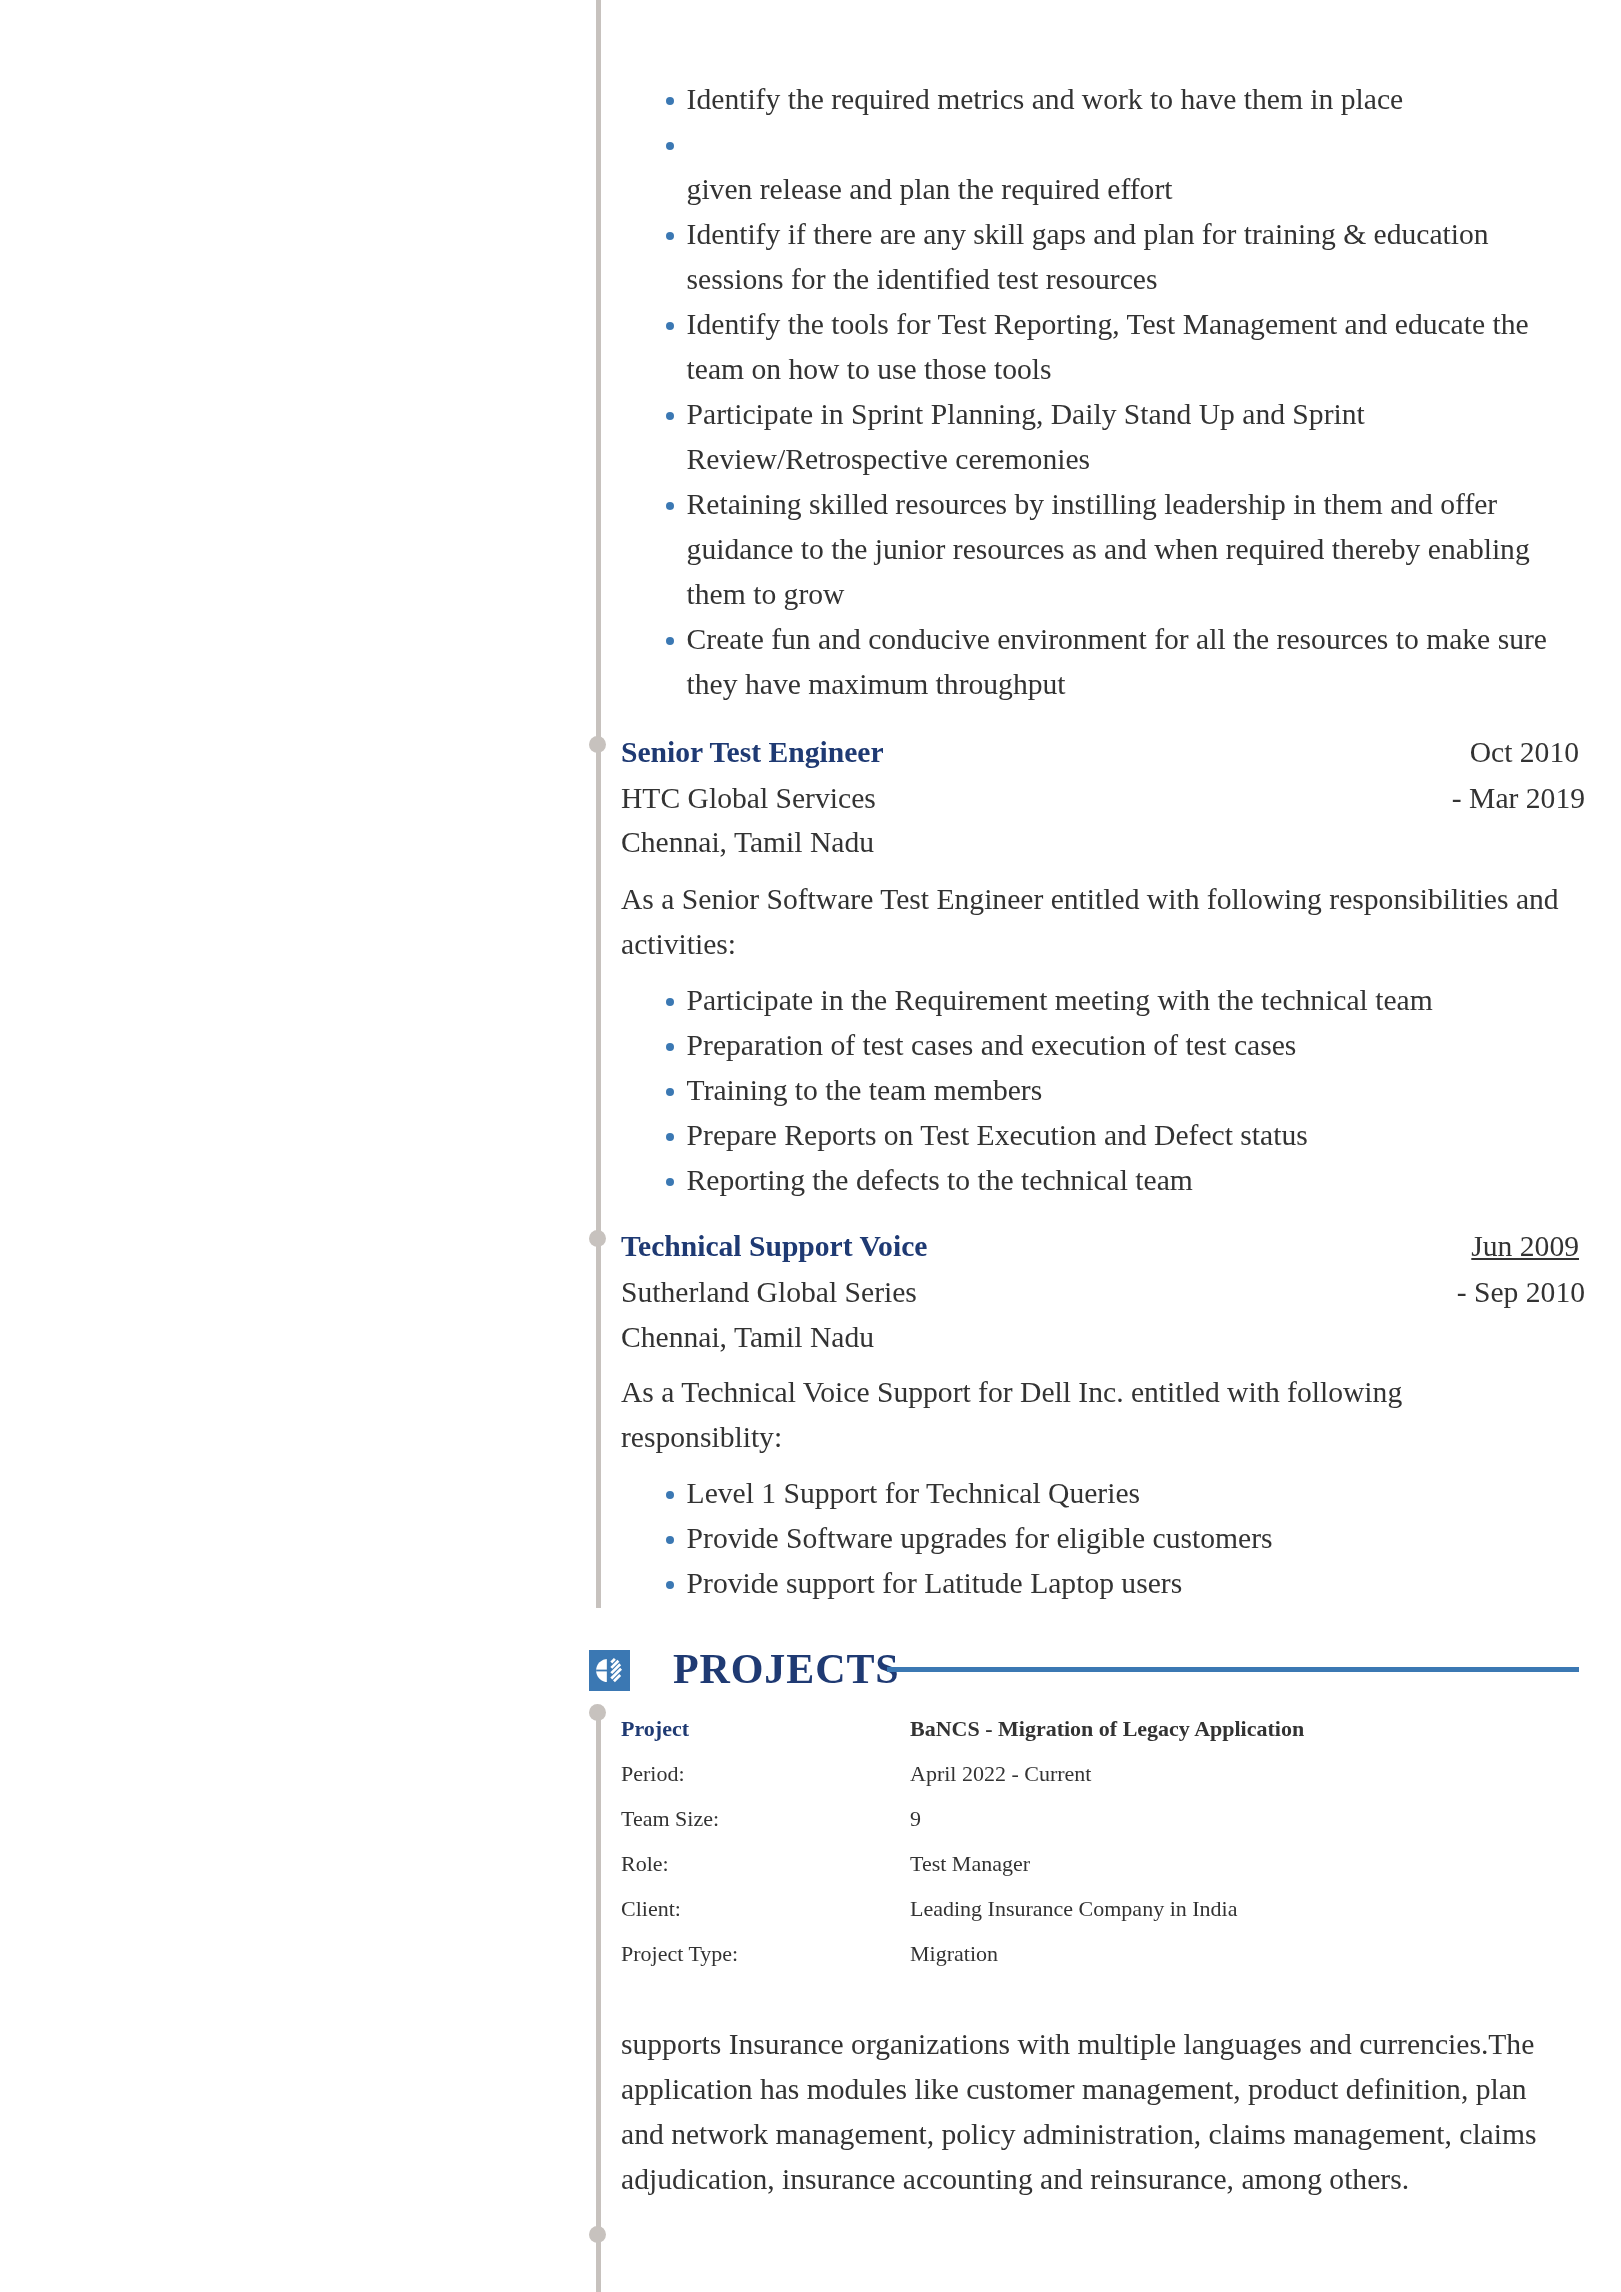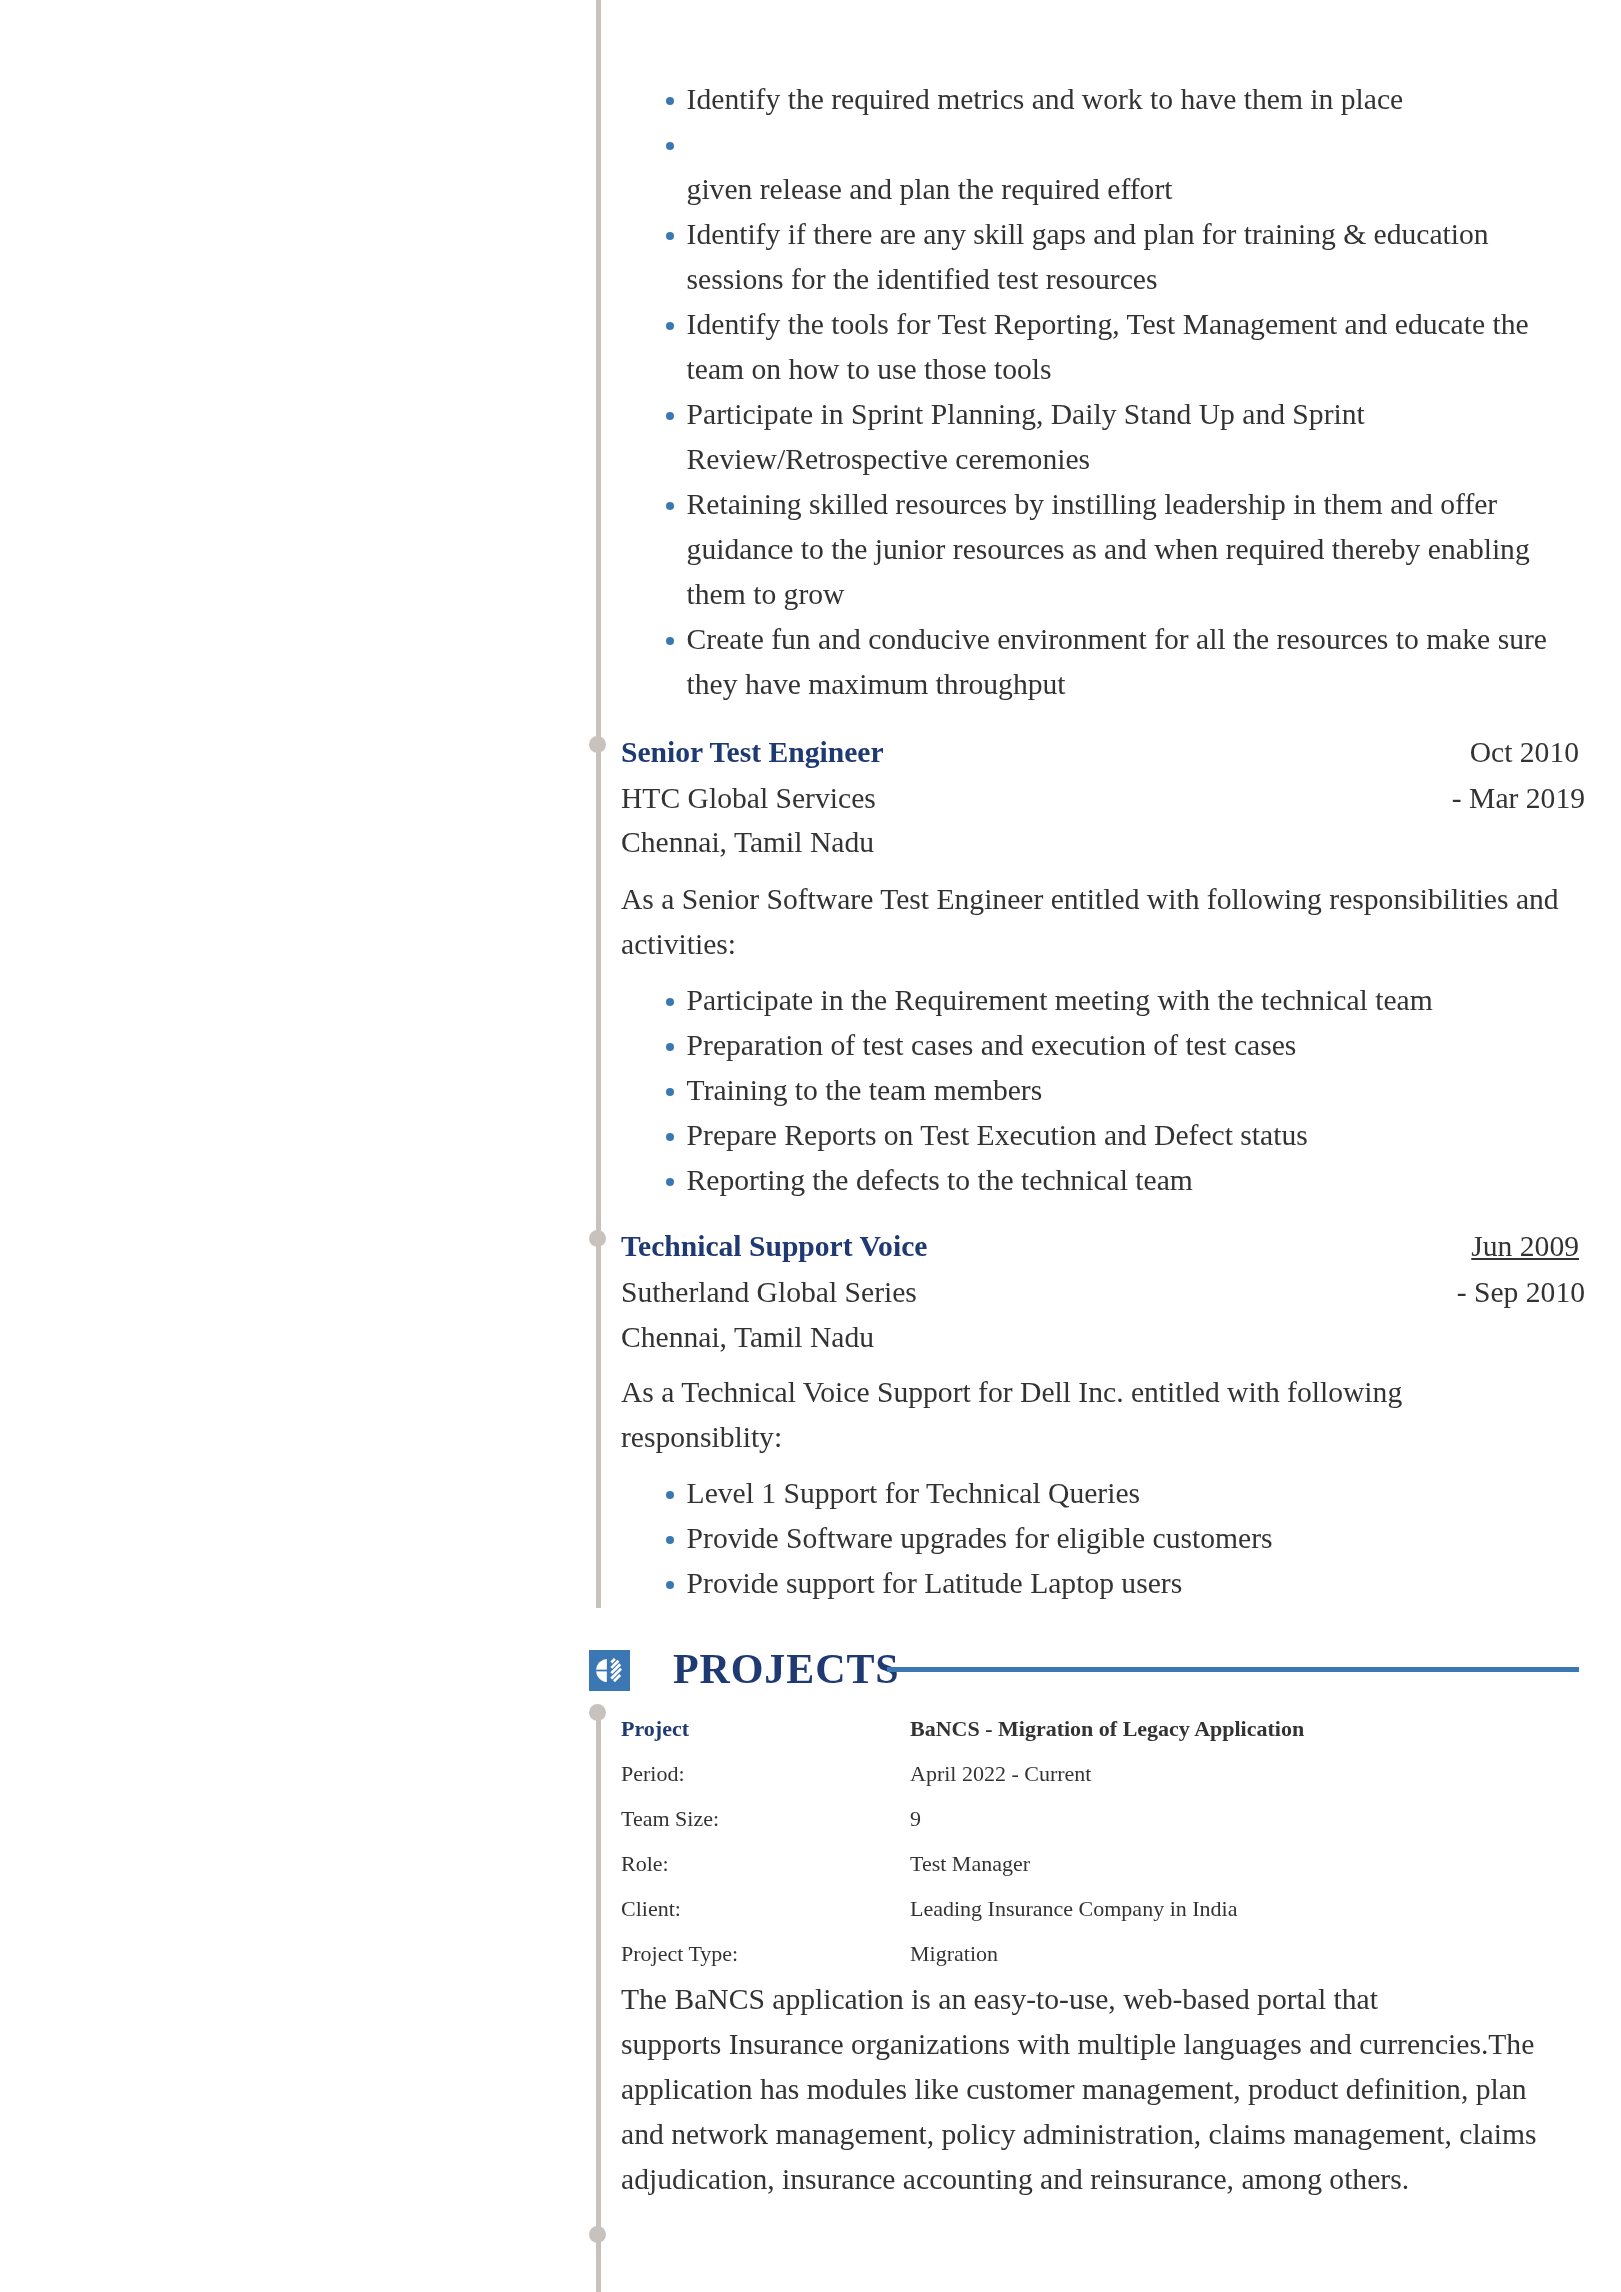--- a/index.html
+++ b/index.html
@@ -135,19 +135,19 @@
     <div class="proj-label">Client:</div>
     <div class="proj-value">Leading Insurance Company in India</div>
   </div>
   <div class="proj-row">
     <div class="proj-label">Project Type:</div>
     <div class="proj-value">Migration</div>
   </div>
 </div>
 
 <div class="desc" style="top:1977px;">
-  <span>The BaNCS application is an easy-to-use, web-based portal that</span><br>
+  <br>
   <span>supports Insurance organizations with multiple languages and currencies.The</span><br>
   <span>application has modules like customer management, product definition, plan</span><br>
   <span>and network management, policy administration, claims management, claims</span><br>
   <span>adjudication, insurance accounting and reinsurance, among others.</span>
 </div>
 
 
 </body></html>

